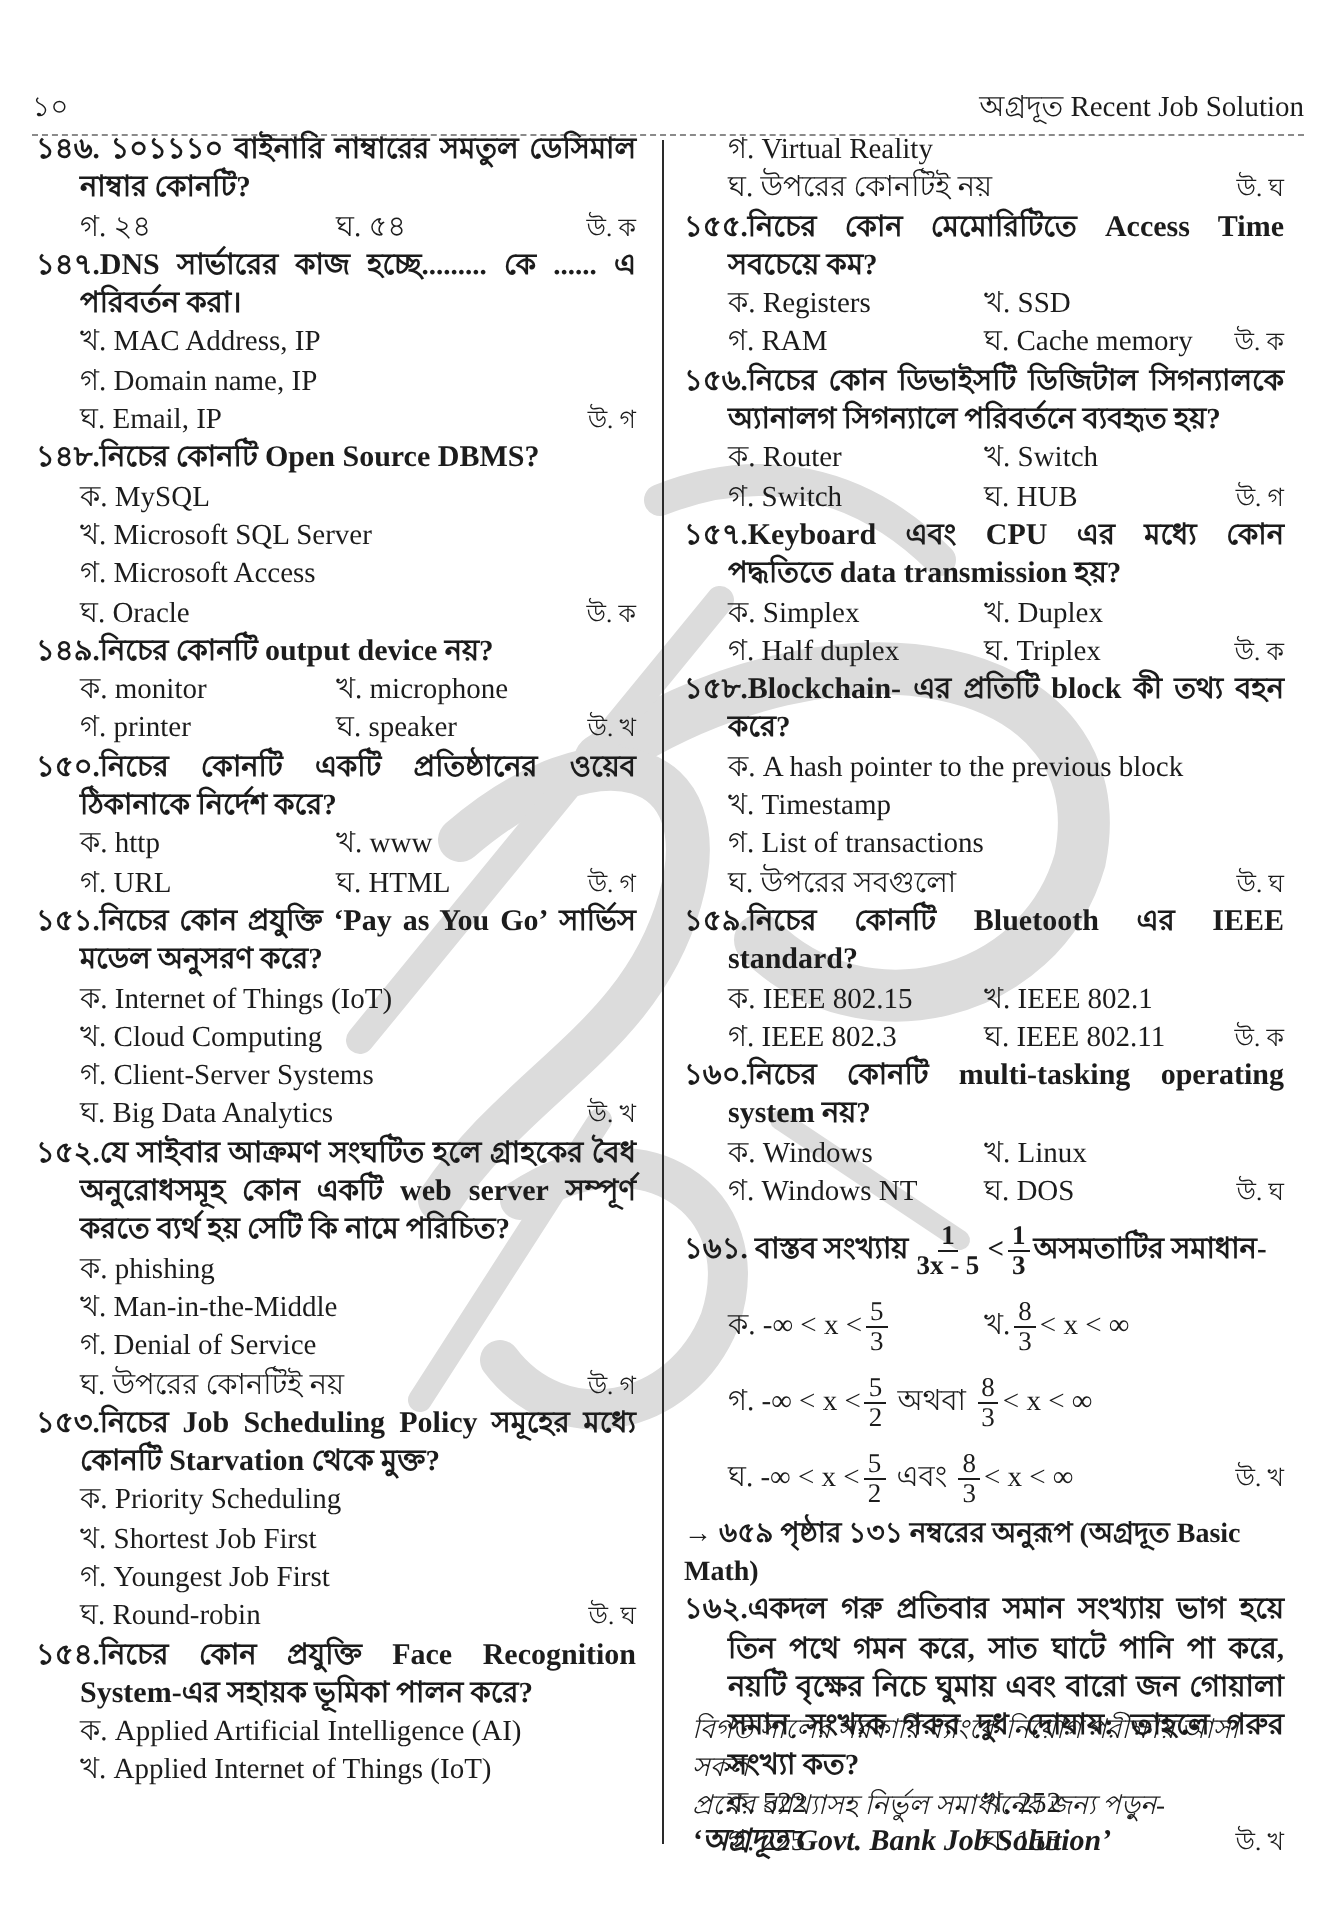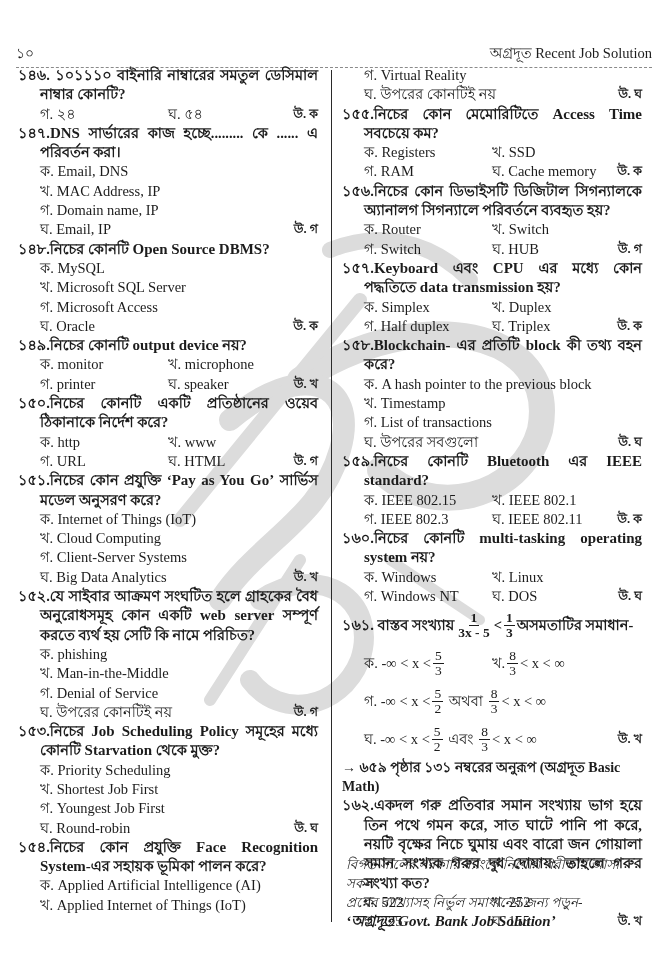--- a/index.html
+++ b/index.html
@@ -19,21 +19,21 @@
   .col.left { left: 18px; width: 300px; }
   .col.right { left: 342px; width: 300px; }
 
   .q { font-size: 14.5px; line-height: 19.3px; }
   .q .stem { font-weight: bold; padding-left: 22px; text-indent: -22px; text-align: justify; }
   .q .stem .en { font-weight: bold; font-size: 15px; }
   .opts { padding-left: 22px; font-size: 14.5px; }
   .opt-row { display: flex; position: relative; height: 19.3px; line-height: 19.3px; }
   .opt { white-space: nowrap; }
   .opt.half { width: 128px; }
-  .ans { position: absolute; right: 0; top: 0; font-size: 12.5px; font-weight: bold; }
+  .ans { position: absolute; right: 0; top: 0; font-size: 12.5px; }
   .note { font-size: 14px; line-height: 19px; font-weight: bold; }
 
   .math-row { display: flex; align-items: center; height: 38px; position: relative; }
   .frac { display: inline-flex; flex-direction: column; align-items: center; vertical-align: middle; font-size: 13.5px; line-height: 14px; margin: 0 2px; }
   .frac .num { border-bottom: 1px solid #1c1c1c; padding: 0 2px; }
   .frac .den { padding: 0 2px; font-family: Liberation Serif, serif; }
   .frac.bold { font-weight: bold; }
 
   .promo { position: absolute; left: 346px; top: 855px; width: 300px; text-align: left; font-style: italic; font-size: 13.5px; line-height: 19px; z-index: 1; }
   .promo .brand { font-weight: bold; font-size: 15px; }
@@ -69,23 +69,20 @@
           <span class="opt half">গ. ২৪</span>
           <span class="opt">ঘ. ৫৪</span>
           <span class="ans">উ. ক</span>
         </div>
     </div>
   </div>
 
   <div class="q">
     <div class="stem"><span>১৪৭.</span><span class="en">DNS</span><span> সার্ভারের কাজ হচ্ছে......... কে ...... এ পরিবর্তন করা।</span></div>
     <div class="opts">
-      <div class="opt-row">
-          <span class="opt">ক. Email, DNS</span>
-        </div>
       <div class="opt-row">
           <span class="opt">খ. MAC Address, IP</span>
         </div>
       <div class="opt-row">
           <span class="opt">গ. Domain name, IP</span>
         </div>
       <div class="opt-row">
           <span class="opt">ঘ. Email, IP</span>
           <span class="ans">উ. গ</span>
         </div>

